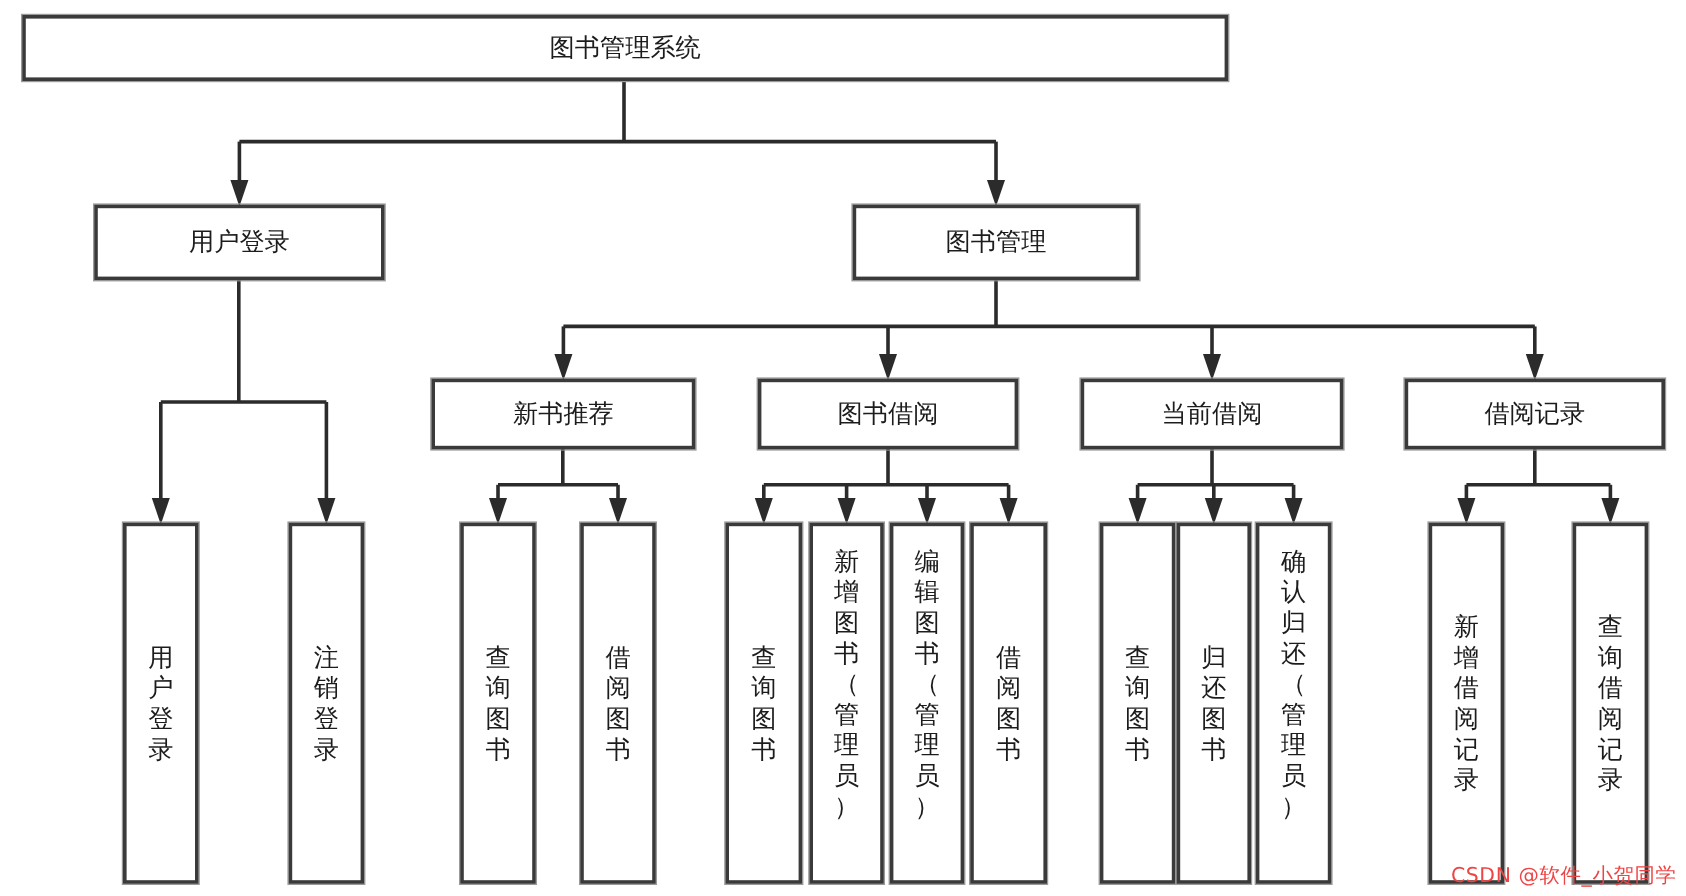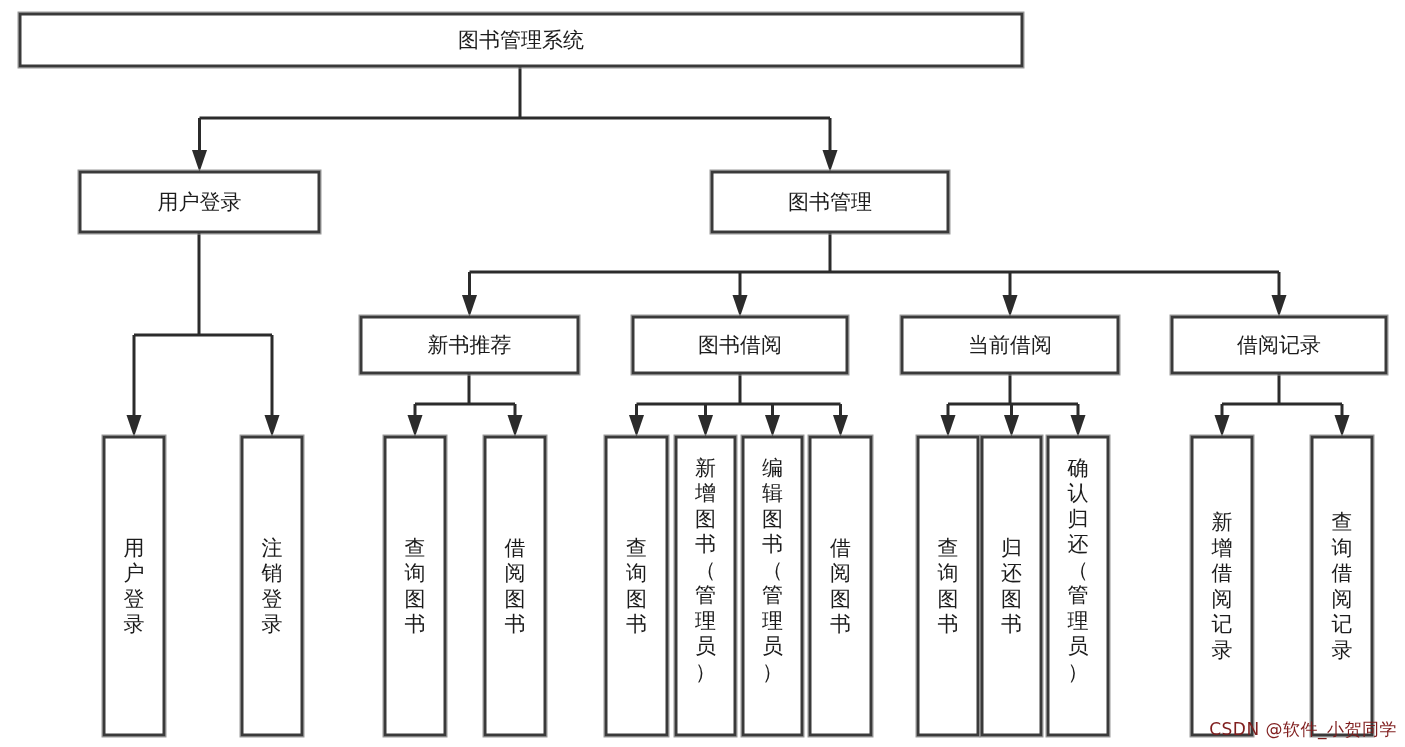--- a/index.html
+++ b/index.html
@@ -59,21 +59,21 @@
     font-size: 21px;
     fill: #1c1c1c;
     text-anchor: middle;
   }
   .watermark {
     position: absolute;
     right: 8px;
     bottom: 6px;
     font-family: "DejaVu Sans", "Liberation Sans", sans-serif;
     font-size: 17px;
-    color: #7f1d1d;
+    color: #ef4444;
     white-space: nowrap;
     letter-spacing: 0.5px;
   }
 </style>
 </head>
 <body>
 
 <div id="diagram-root">
   <svg id="tree-svg" viewBox="0 0 1405 747" xmlns="http://www.w3.org/2000/svg">
     <g id="edge-layer">

